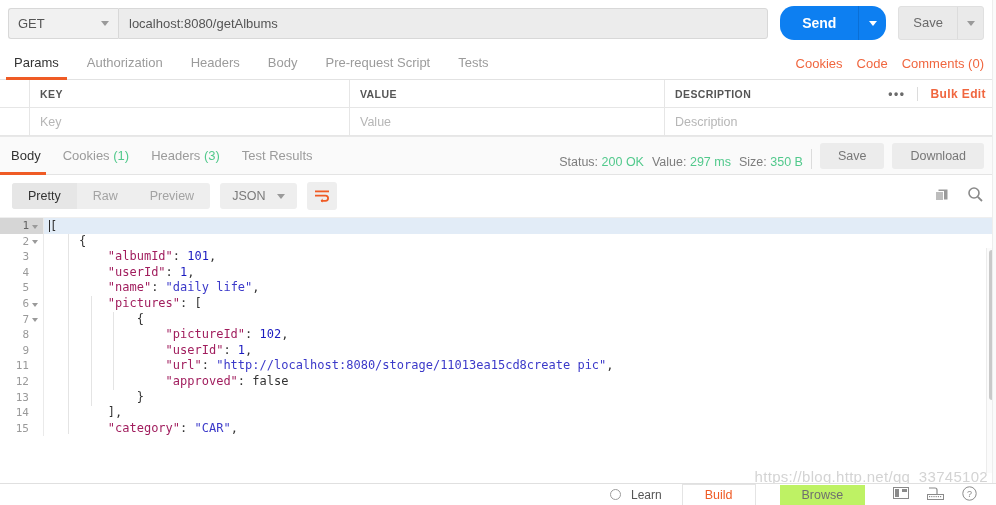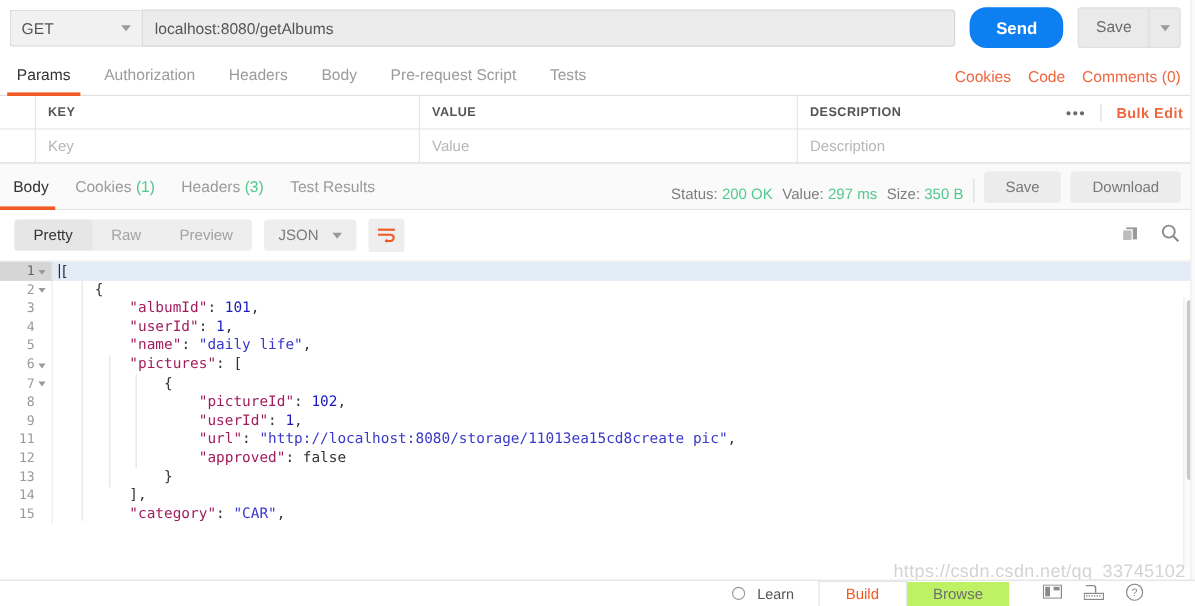--- a/index.html
+++ b/index.html
@@ -40,21 +40,21 @@
     border: 1px solid #d8d8d8;
     background: #ececec;
     color: #555; font-size: 13px;
     border-radius: 0 3px 3px 0;
     white-space: nowrap; overflow: hidden;
   }
   .btn-send {
     display: flex; align-items: center;
     height: 34px; margin-left: 12px;
     background: #0d7ff1; color: #fff;
-    border-radius: 14px; overflow: hidden; flex-direction: column;
+    border-radius: 14px; overflow: hidden;
   }
   .btn-send .label {
     padding: 0 22px; font-weight: bold; font-size: 14px; line-height: 34px;
   }
   .btn-send .split {
     display: flex; align-items: center; justify-content: center;
     width: 28px; height: 34px;
     border-left: 1px solid #0a6fd6;
   }
   .btn-save {
@@ -241,21 +241,21 @@
     border-top: 1px solid #e0e0e0;
     background: #fff;
     display: flex; align-items: center;
   }
   .footer .fl { display: flex; align-items: center; margin-left: 610px; gap: 2px; }
   .circ {
     width: 11px; height: 11px; border-radius: 50%;
     border: 1.5px solid #9b9b9b; display: inline-block;
   }
   .flabel { font-size: 12px; color: #555; padding: 0 8px; }
-  .bseg { display: flex; align-items: center; margin-left: 10px; }
+  .bseg { display: flex; align-items: center; margin-left: 10px; gap: 24px; }
   .bseg .bs {
     padding: 3px 22px; font-size: 12.5px; color: #6f6f6f; background: #bef264;
   }
   .bseg .bs.active { color: #ef5b25; background: #ffffff; border: 1px solid #e4e4e4; border-bottom: none; }
   .ficons { display: flex; align-items: center; gap: 18px; margin-left: 26px; }
 
   
   .watermark {
     position: absolute; right: 8px; top: 468px;
     font-family: "Liberation Sans", sans-serif;
@@ -500,21 +500,21 @@
     <div class="indent-guide" style="left:68px;top:16px;height:200px;"></div>
     <div class="indent-guide" style="left:91px;top:78px;height:110px;"></div>
     <div class="indent-guide" style="left:113px;top:94px;height:78px;"></div>
   </div>
 
   <div class="vscroll">
     <div class="thumb"></div>
   </div>
   <div class="rail"></div>
 
-  <div class="watermark">https://csdn.csdn.net/qq_33745102</div>
+  <div class="watermark">https://blog.http.net/qq_33745102</div>
 
   <div class="footer">
     <div class="fl">
       <span class="circ"></span>
       <span class="flabel">Learn</span>
       <span class="bseg">
         <span class="bs active">Build</span>
         <span class="bs">Browse</span>
       </span>
       <span class="ficons">

